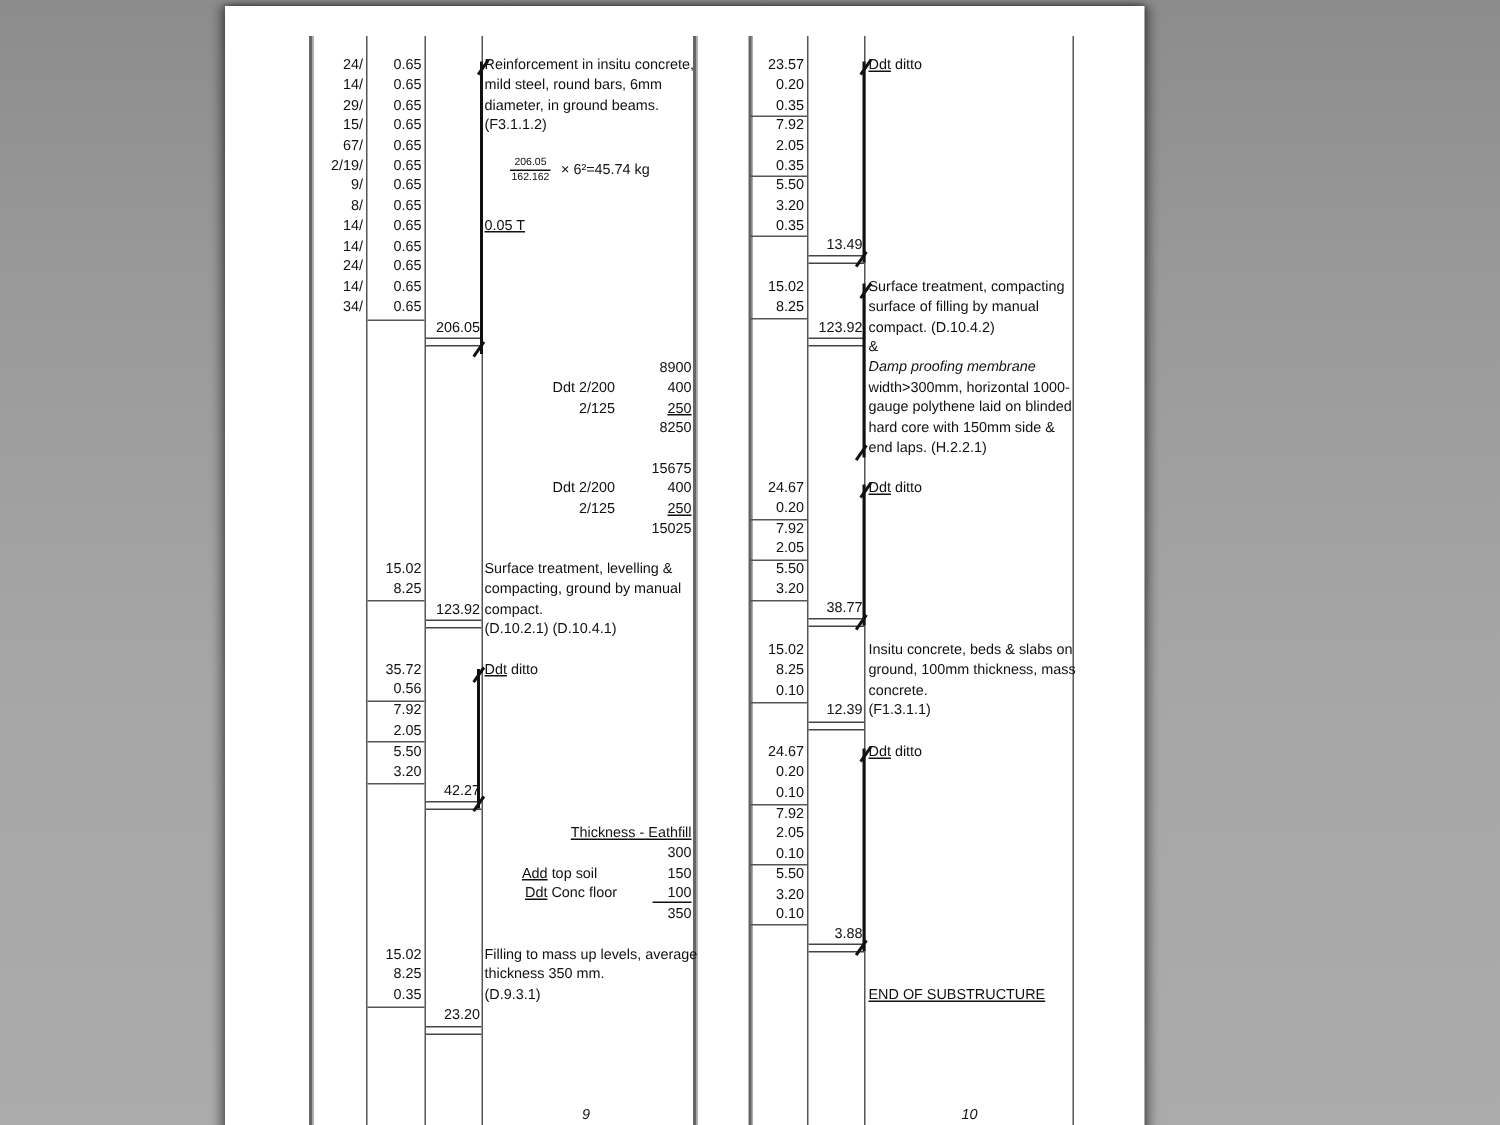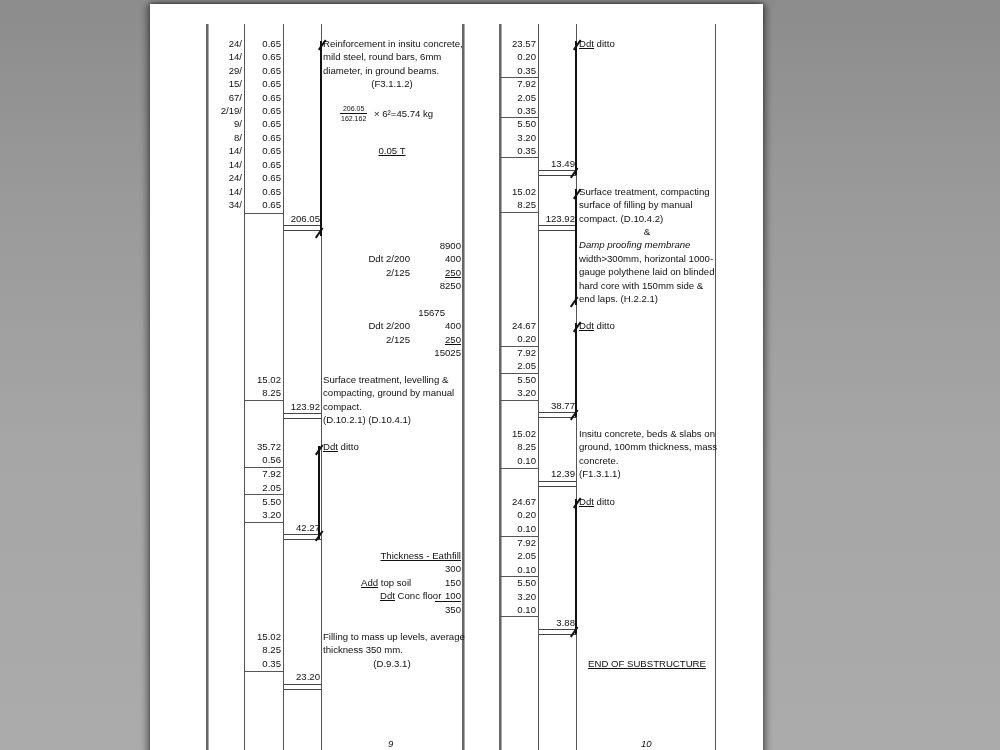--- a/index.html
+++ b/index.html
@@ -13,21 +13,21 @@
     background:#fff;
     box-shadow: -4px 0 6px rgba(0,0,0,0.35), 4px 0 6px rgba(0,0,0,0.35), 0 -1px 3px rgba(0,0,0,0.3);
   }
   .vline { position:absolute; width:1px; background:#555; }
   .vline.outer { width:2px; background:#666; border-right:1px solid #aaa; }
   .bracket { position:absolute; width:2px; background:#111; }
   .hline { position:absolute; height:1px; background:#555; }
   .dbl { position:absolute; height:4px; border-top:1px solid #444; border-bottom:1px solid #444; }
   .t { position:absolute; font-size:9.6px; line-height:13.4px; color:#111; white-space:nowrap; }
   .r { text-align:right; }
-  .c { text-align:center; }
+  .c { }
   .u { text-decoration:underline; }
   .tick { position:absolute; width:12px; height:1.5px; background:#111; transform:rotate(-55deg); }
   .frac { position:absolute; font-size:7px; line-height:9px; color:#111; text-align:center; }
   .frac .num { display:block; border-bottom:1px solid #111; padding:0 1px; }
   .frac .den { display:block; padding:0 1px; }
   .pgnum { position:absolute; font-size:9.6px; font-style:italic; color:#111; }
 </style>
 </head>
 <body>
 
@@ -94,21 +94,21 @@
     <div>
       <div class="t r" style="left:260px; width:51px; top:235px;">8900</div>
       <div class="t r" style="left:200px; width:60px; top:248.4px;">Ddt 2/200</div>
       <div class="t r" style="left:260px; width:51px; top:248.4px;">400</div>
       <div class="t r" style="left:200px; width:60px; top:261.8px;">2/125</div>
       <div class="t r u" style="left:260px; width:51px; top:261.8px;">250</div>
       <div class="t r" style="left:260px; width:51px; top:275.2px;">8250</div>
     </div>
 
     <div>
-      <div class="t r" style="left:244px; width:51px; top:302px;">15675</div>
+      <div class="t r" style="left:260px; width:51px; top:302px;">15675</div>
       <div class="t r" style="left:200px; width:60px; top:315.4px;">Ddt 2/200</div>
       <div class="t r" style="left:260px; width:51px; top:315.4px;">400</div>
       <div class="t r" style="left:200px; width:60px; top:328.8px;">2/125</div>
       <div class="t r u" style="left:260px; width:51px; top:328.8px;">250</div>
       <div class="t r" style="left:260px; width:51px; top:342.2px;">15025</div>
     </div>
 
     <div>
       <div class="t r" style="left:95px; width:36px; top:369px;">15.02</div>
       <div class="t r" style="left:95px; width:36px; top:382.4px;">8.25</div>
@@ -135,23 +135,23 @@
       <div class="dbl" style="left:134px; top:530px; width:37px;"></div>
       <div class="bracket" style="left:168px; top:442px; height:93px; width:1.5px;"></div>
       <div class="tick" style="left:163px; top:445px;"></div>
       <div class="tick" style="left:163px; top:531px;"></div>
       <div class="t" style="left:173px; top:436px;"><span class="u">Ddt</span> <span>ditto</span></div>
     </div>
 
     <div>
       <div class="t r u" style="left:200px; width:111px; top:545px;">Thickness - Eathfill</div>
       <div class="t r" style="left:260px; width:51px; top:558.4px;">300</div>
-      <div class="t" style="left:211px; top:571.8px;"><span class="u">Add</span> <span>top soil</span></div>
+      <div class="t" style="left:198px; top:571.8px;"><span class="u">Add</span> <span>top soil</span></div>
       <div class="t r" style="left:260px; width:51px; top:571.8px;">150</div>
-      <div class="t" style="left:230px; top:585.2px;"><span class="u">Ddt</span> <span>Conc floor</span></div>
+      <div class="t" style="left:200px; top:585.2px;"><span class="u">Ddt</span> <span>Conc floor</span></div>
       <div class="t r" style="left:260px; width:51px; top:585.2px;"><span style="border-bottom:1px solid #111; padding-left:10px;">100</span></div>
       <div class="t r" style="left:260px; width:51px; top:598.6px;">350</div>
     </div>
 
     <div>
       <div class="t r" style="left:95px; width:36px; top:626px;">15.02</div>
       <div class="t r" style="left:95px; width:36px; top:639.4px;">8.25</div>
       <div class="t r" style="left:95px; width:36px; top:652.8px;">0.35</div>
       <div class="hline" style="left:95px; top:667px; width:38px;"></div>
       <div class="t r" style="left:134px; width:36px; top:666.2px;">23.20</div>

